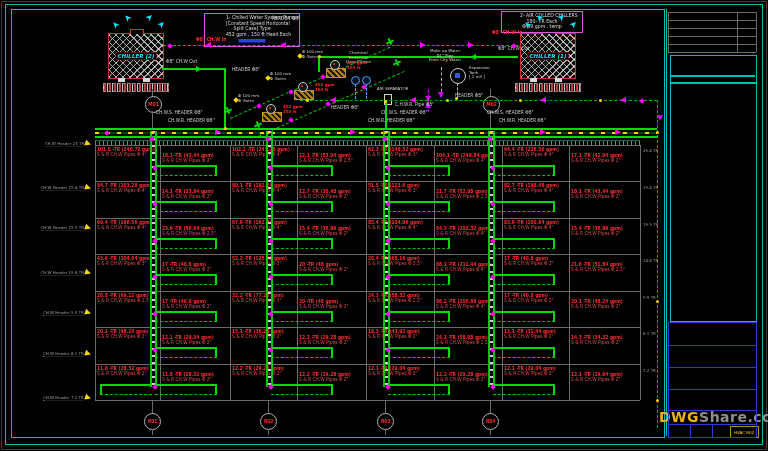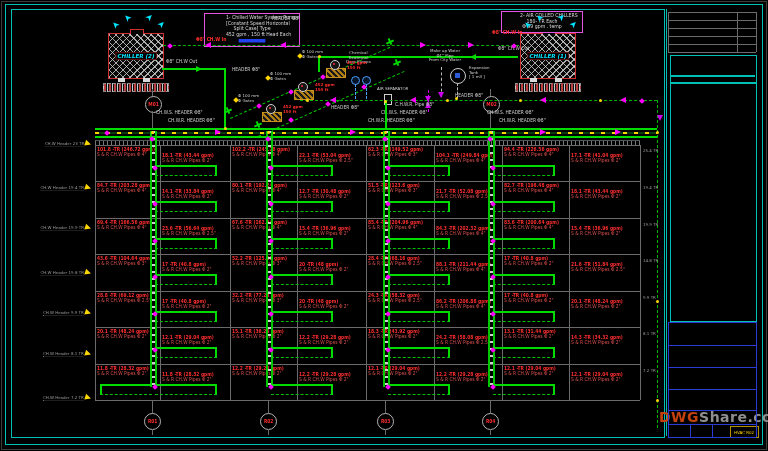--- a/index.html
+++ b/index.html
@@ -82,21 +82,21 @@
   .celllabel div{font-size:8px;transform:scale(.55);transform-origin:0 0;white-space:nowrap;
                  height:5px;line-height:1;}
   .callout{position:absolute;display:flex;align-items:center;}
   .callout .txt{font-size:8px;transform:scale(.5);transform-origin:100% 50%;color:#9a9a9a;
                 white-space:nowrap;border-bottom:1px dotted #777;}
   .callout .ar{width:0;height:0;border:3px solid transparent;border-left:6px solid #ffd700;
                transform:rotate(18deg);margin-left:1px;}
   .rcall{position:absolute;font-size:8px;transform:scale(.5);transform-origin:0 0;color:#9a9a9a;white-space:nowrap;}
   
   .wm{position:absolute;font-size:14px;font-weight:bold;letter-spacing:.5px;white-space:nowrap;}
-  .wm .r{color:#c2410c;} .wm .g{color:#8f8f8f;}
+  .wm .r{color:#eab308;} .wm .g{color:#8f8f8f;}
   .stamp{position:absolute;border:1px solid #b09000;display:flex;align-items:center;justify-content:center;}
   .stamp span{font-size:8px;transform:scale(.5);color:#ffd700;white-space:nowrap;}
 </style>
 </head>
 <body>
 
 <div id="stage">
 
   <div class="frame-outer" style="left:1px;top:1px;width:764px;height:447px;"></div>
   <div class="frame" style="left:5px;top:4px;width:756px;height:439px;"></div>

